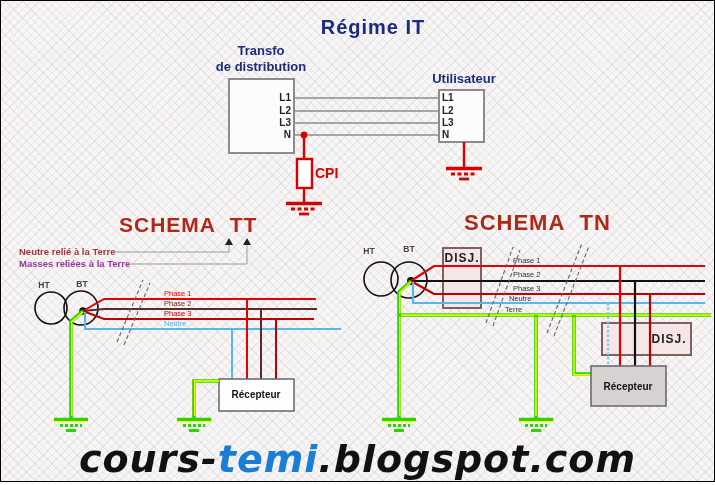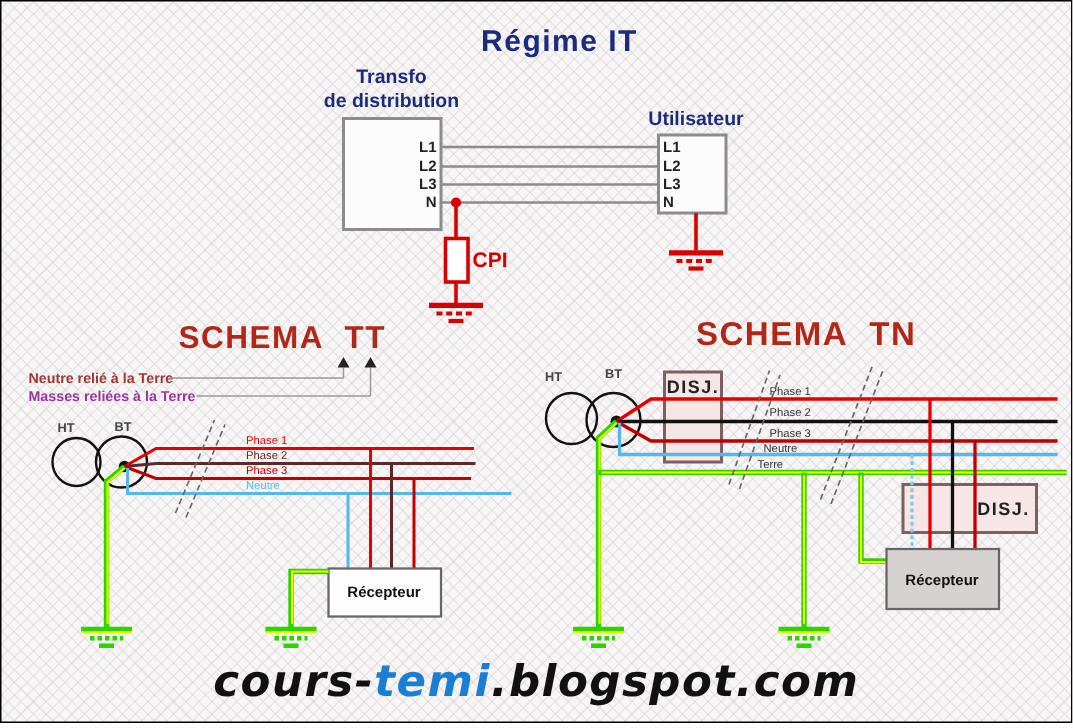--- a/index.html
+++ b/index.html
@@ -22,21 +22,21 @@
   .t-line{font-size:7.5px;font-weight:normal;}
   .t-cpi{font-size:14px;font-weight:bold;fill:#d90000;}
   .t-box{font-size:10px;font-weight:bold;fill:#111;}
   .t-disj{font-size:12px;font-weight:bold;fill:#222;letter-spacing:1px;}
   .t-ann{font-size:9.5px;font-weight:bold;}
   .gy-g{stroke:#2fd400;stroke-width:3.6;fill:none;}
   .gy-y{stroke:#f2ff00;stroke-width:1.4;fill:none;}
   .footer{
     position:absolute;left:0;right:0;top:436px;text-align:center;
     font-family:"DejaVu Sans",sans-serif;font-weight:bold;font-style:italic;
-    font-size:29px;color:#111;letter-spacing:1px;
+    font-size:38px;color:#111;letter-spacing:1px;
   }
   .footer .blue{color:#1a7fd4;}
 </style>
 </head>
 <body>
 
 <div class="canvas">
 <svg width="715" height="485" viewBox="0 0 715 485">
   <defs>
     <g id="gnd-green">

